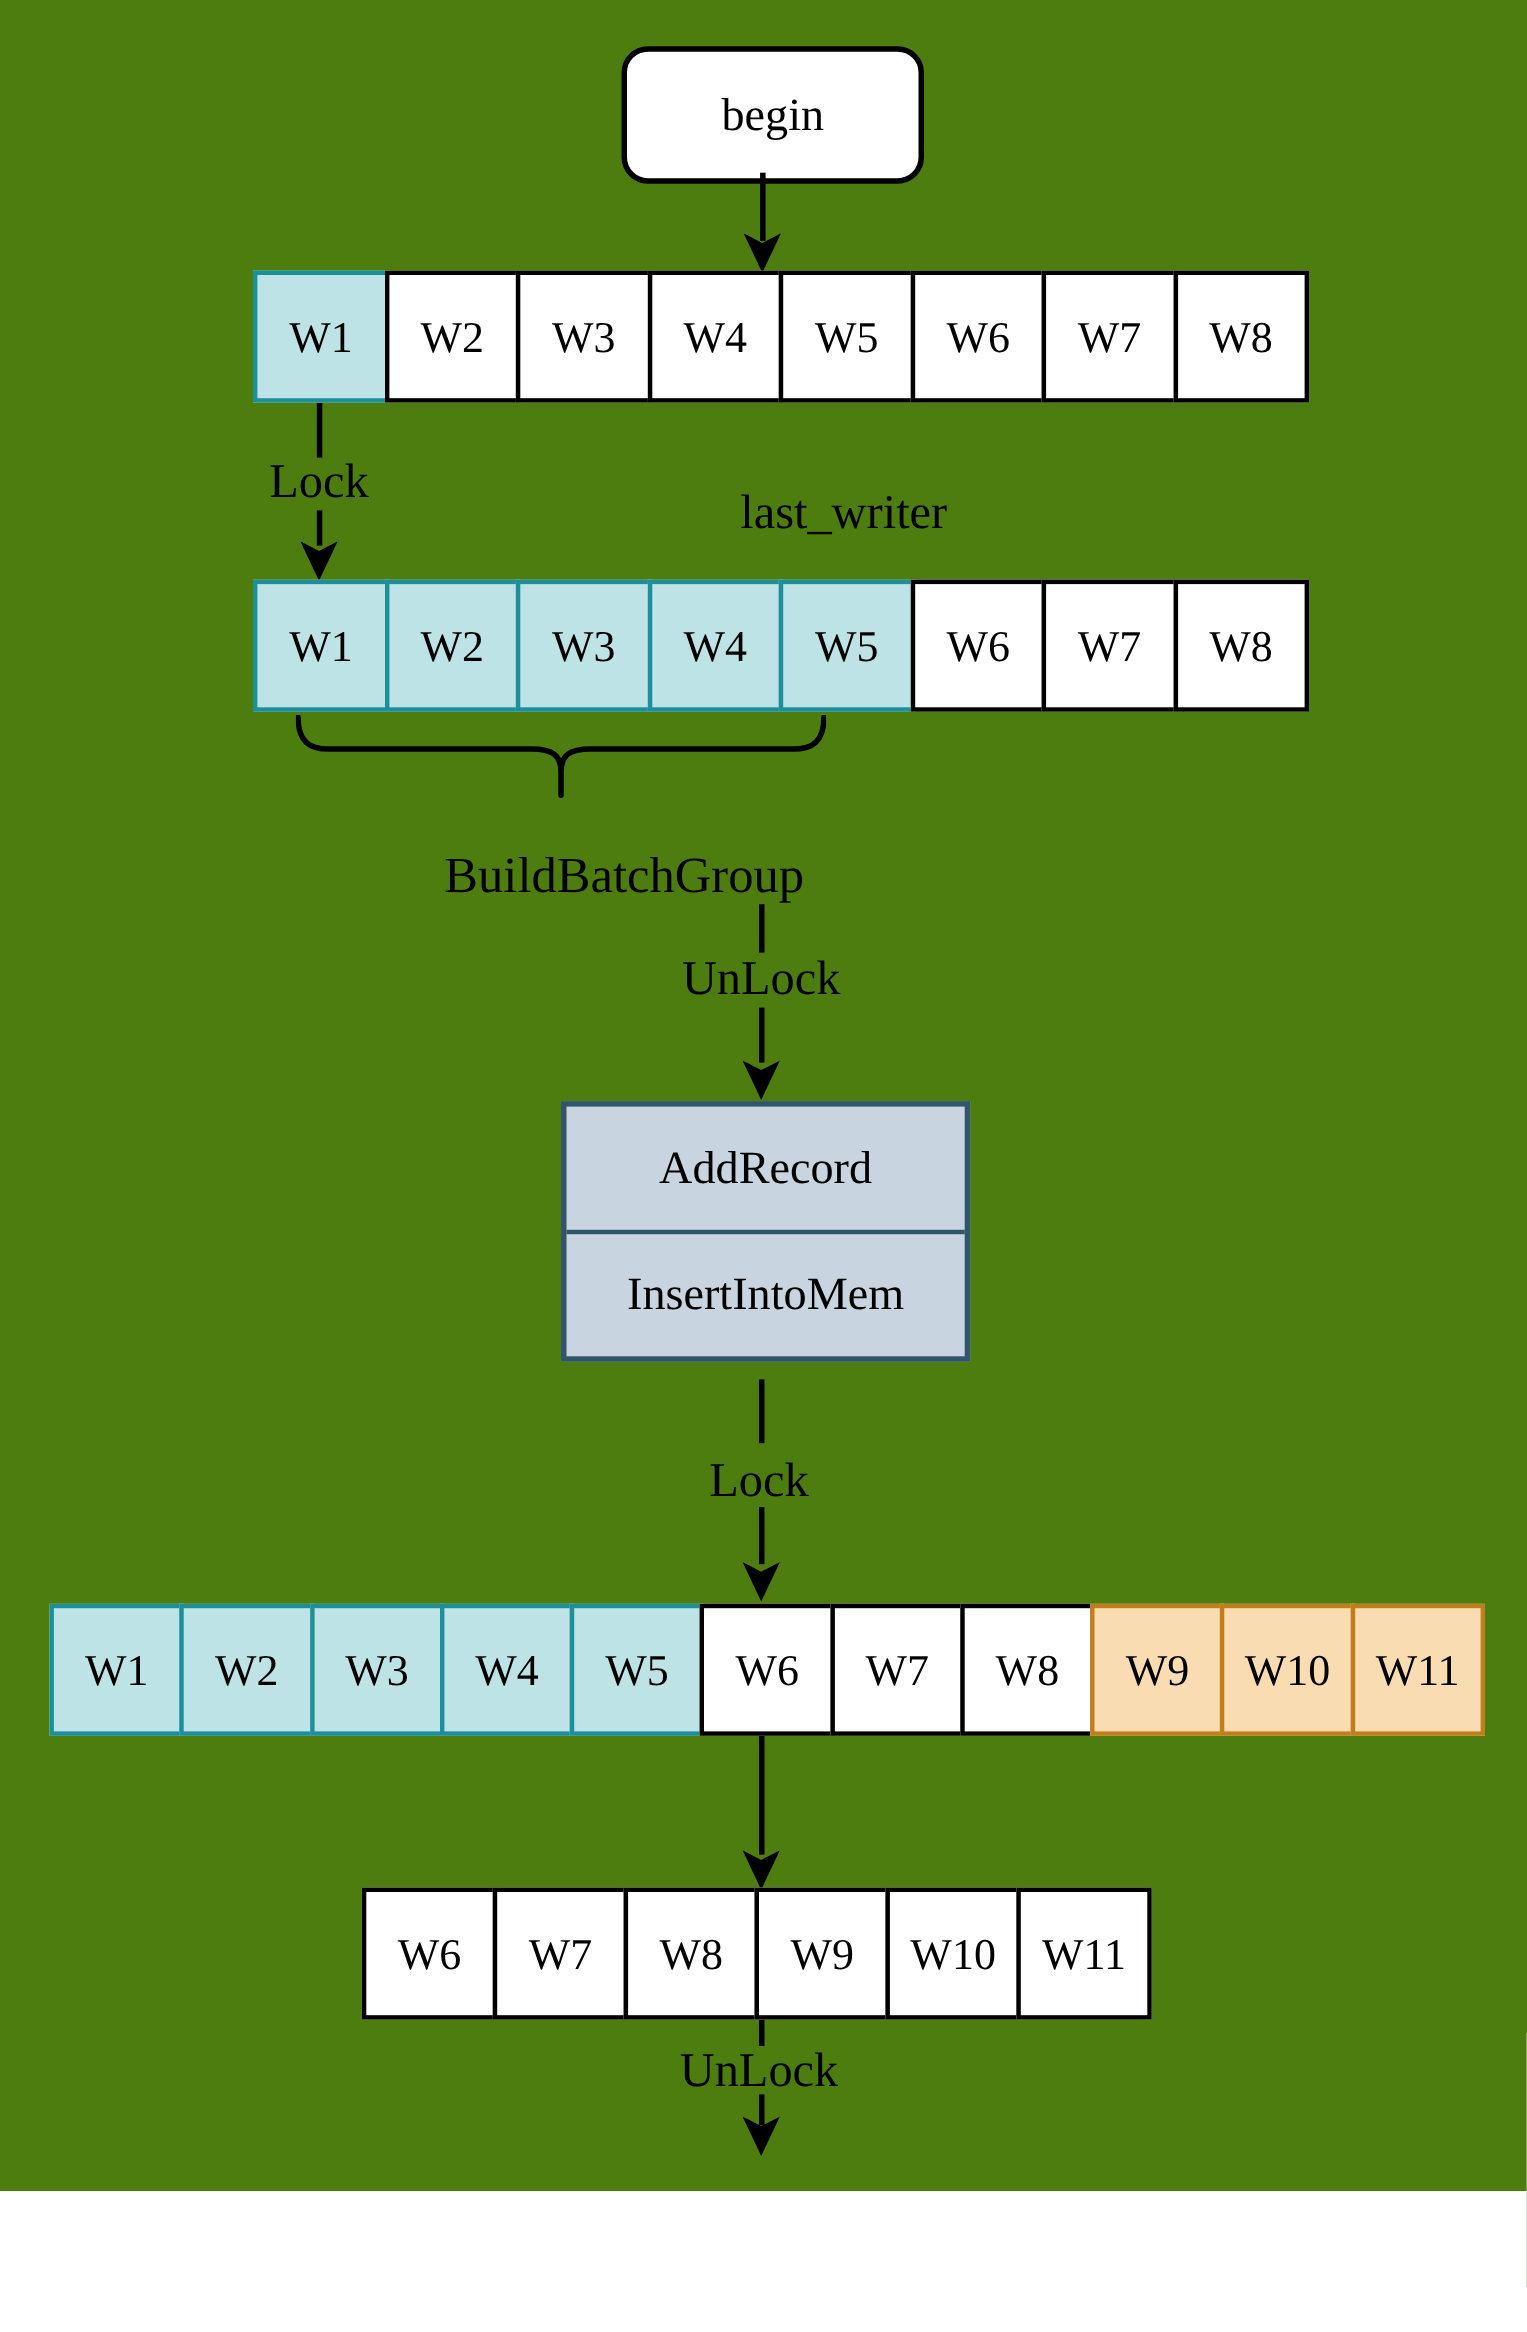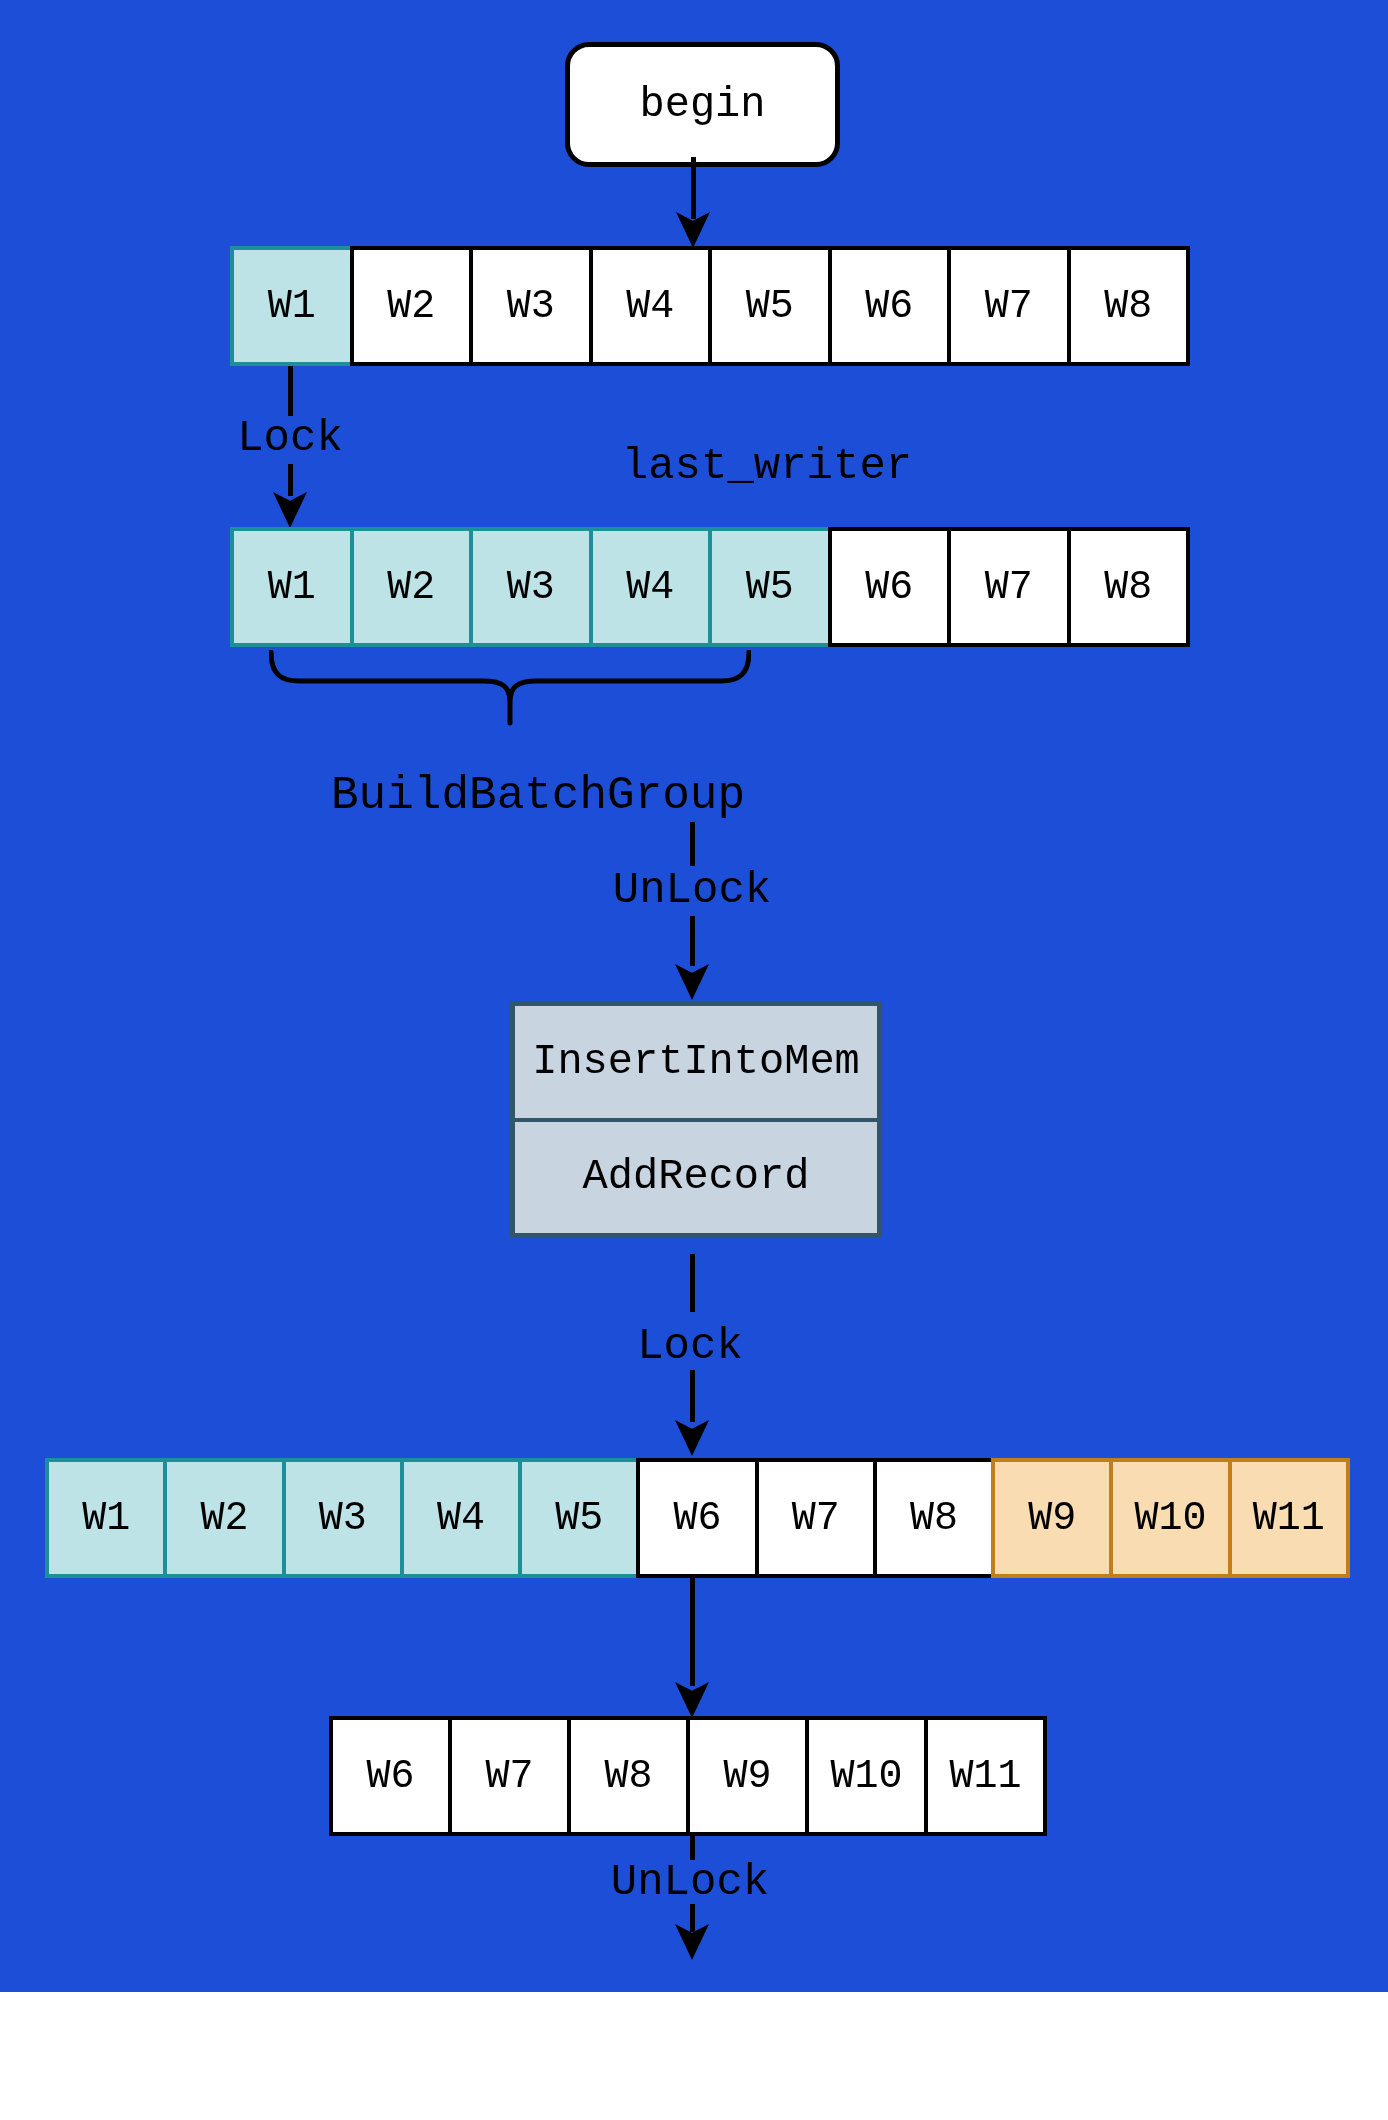--- a/index.html
+++ b/index.html
@@ -1,20 +1,20 @@
 <!DOCTYPE html>
 <html><head>
 <meta charset="utf-8">
 <style>
   html,body{margin:0;padding:0;background:#ffffff;}
   #canvas{
     position:relative;
     width:1388px;height:1992px;
-    background:#1d4ed8;
-    font-family:Liberation Mono, monospace;
+    background:#4d7c0f;
+    font-family:Liberation Serif, serif;
     color:#000;
     overflow:hidden;
   }
   
   .node{
     position:absolute;
     border:5px solid #000;
     border-radius:24px;
     background:#fff;
     display:flex;align-items:center;justify-content:center;
@@ -148,24 +148,24 @@
 
   <div class="bbg-label" style="left:331px;top:770px;width:400px;text-align:right;">BuildBatchGroup</div>
 
   <div class="vshaft" style="left:690px;top:822px;height:44px;"></div>
   <div class="flabel" style="left:592px;top:866px;width:200px;">UnLock</div>
   <div class="vshaft" style="left:690px;top:916px;height:50px;"></div>
   <div class="ahead" style="left:675px;top:960px;"></div>
 
   <div class="process" style="left:510px;top:1001px;width:372px;height:237px;">
     <div class="pcell">
-      <span>InsertIntoMem</span>
+      <span>AddRecord</span>
     </div>
     <div class="pcell">
-      <span>AddRecord</span>
+      <span>InsertIntoMem</span>
     </div>
   </div>
 
   <div class="vshaft" style="left:690px;top:1254px;height:58px;"></div>
   <div class="flabel" style="left:590px;top:1322px;width:200px;">Lock</div>
   <div class="vshaft" style="left:690px;top:1370px;height:52px;"></div>
   <div class="ahead" style="left:675px;top:1416px;"></div>
 
   <div class="qrow" style="left:45px;top:1458px;width:1305px;height:120px;">
     <div class="qcell locked">

